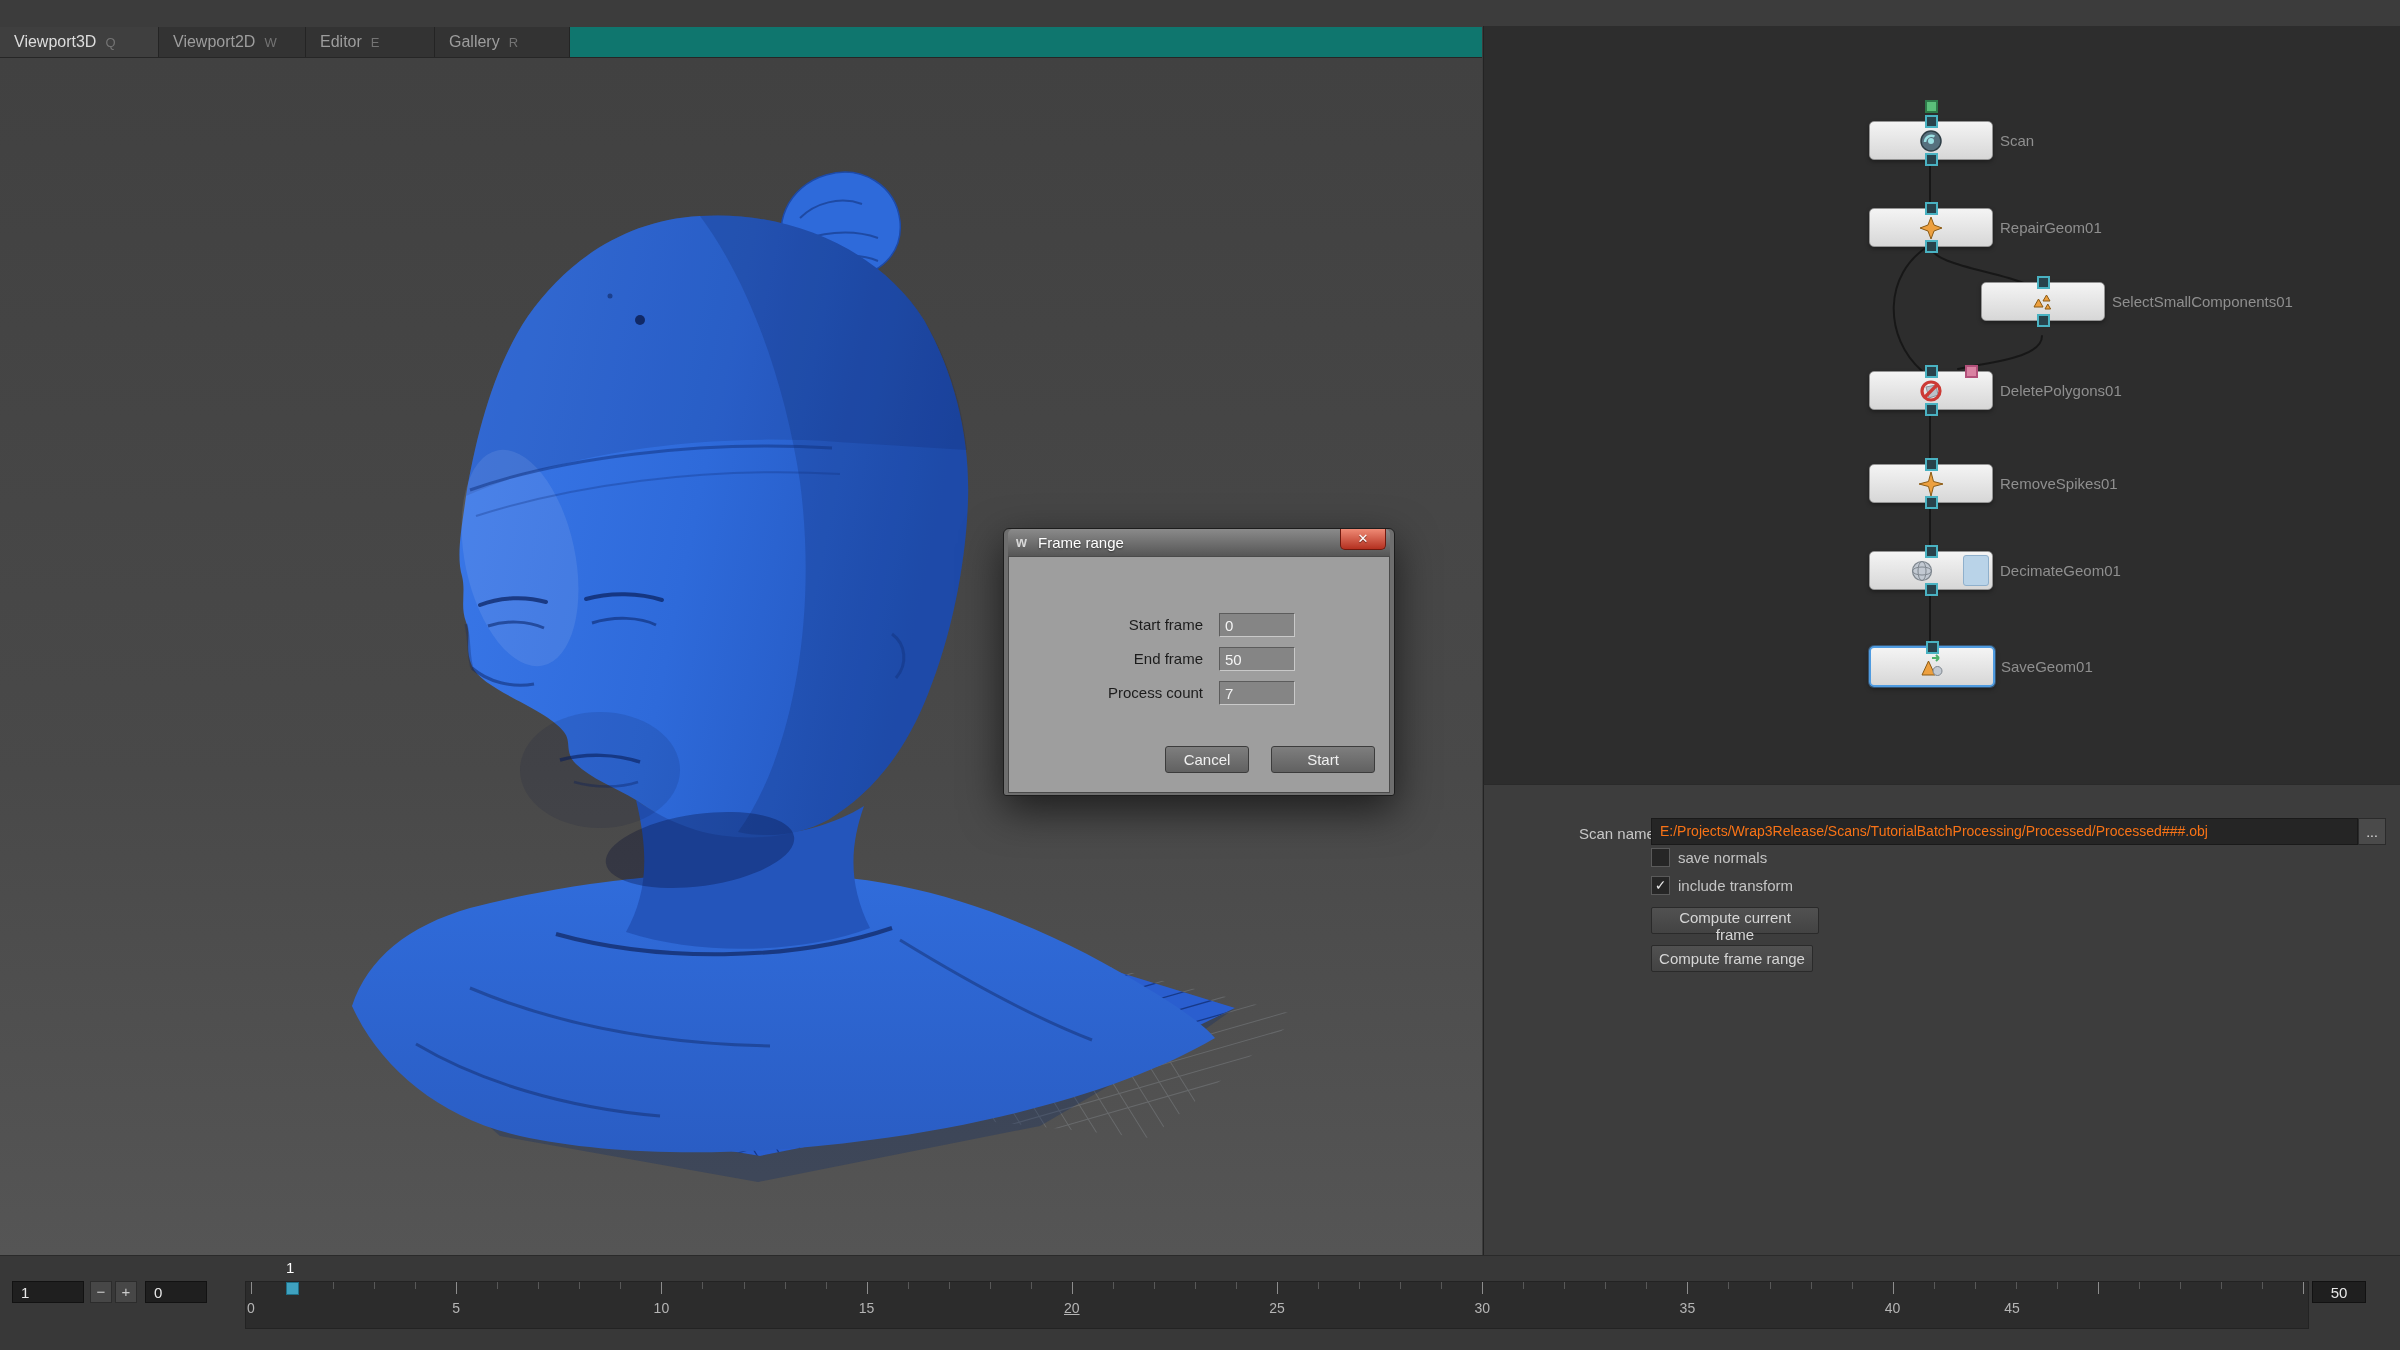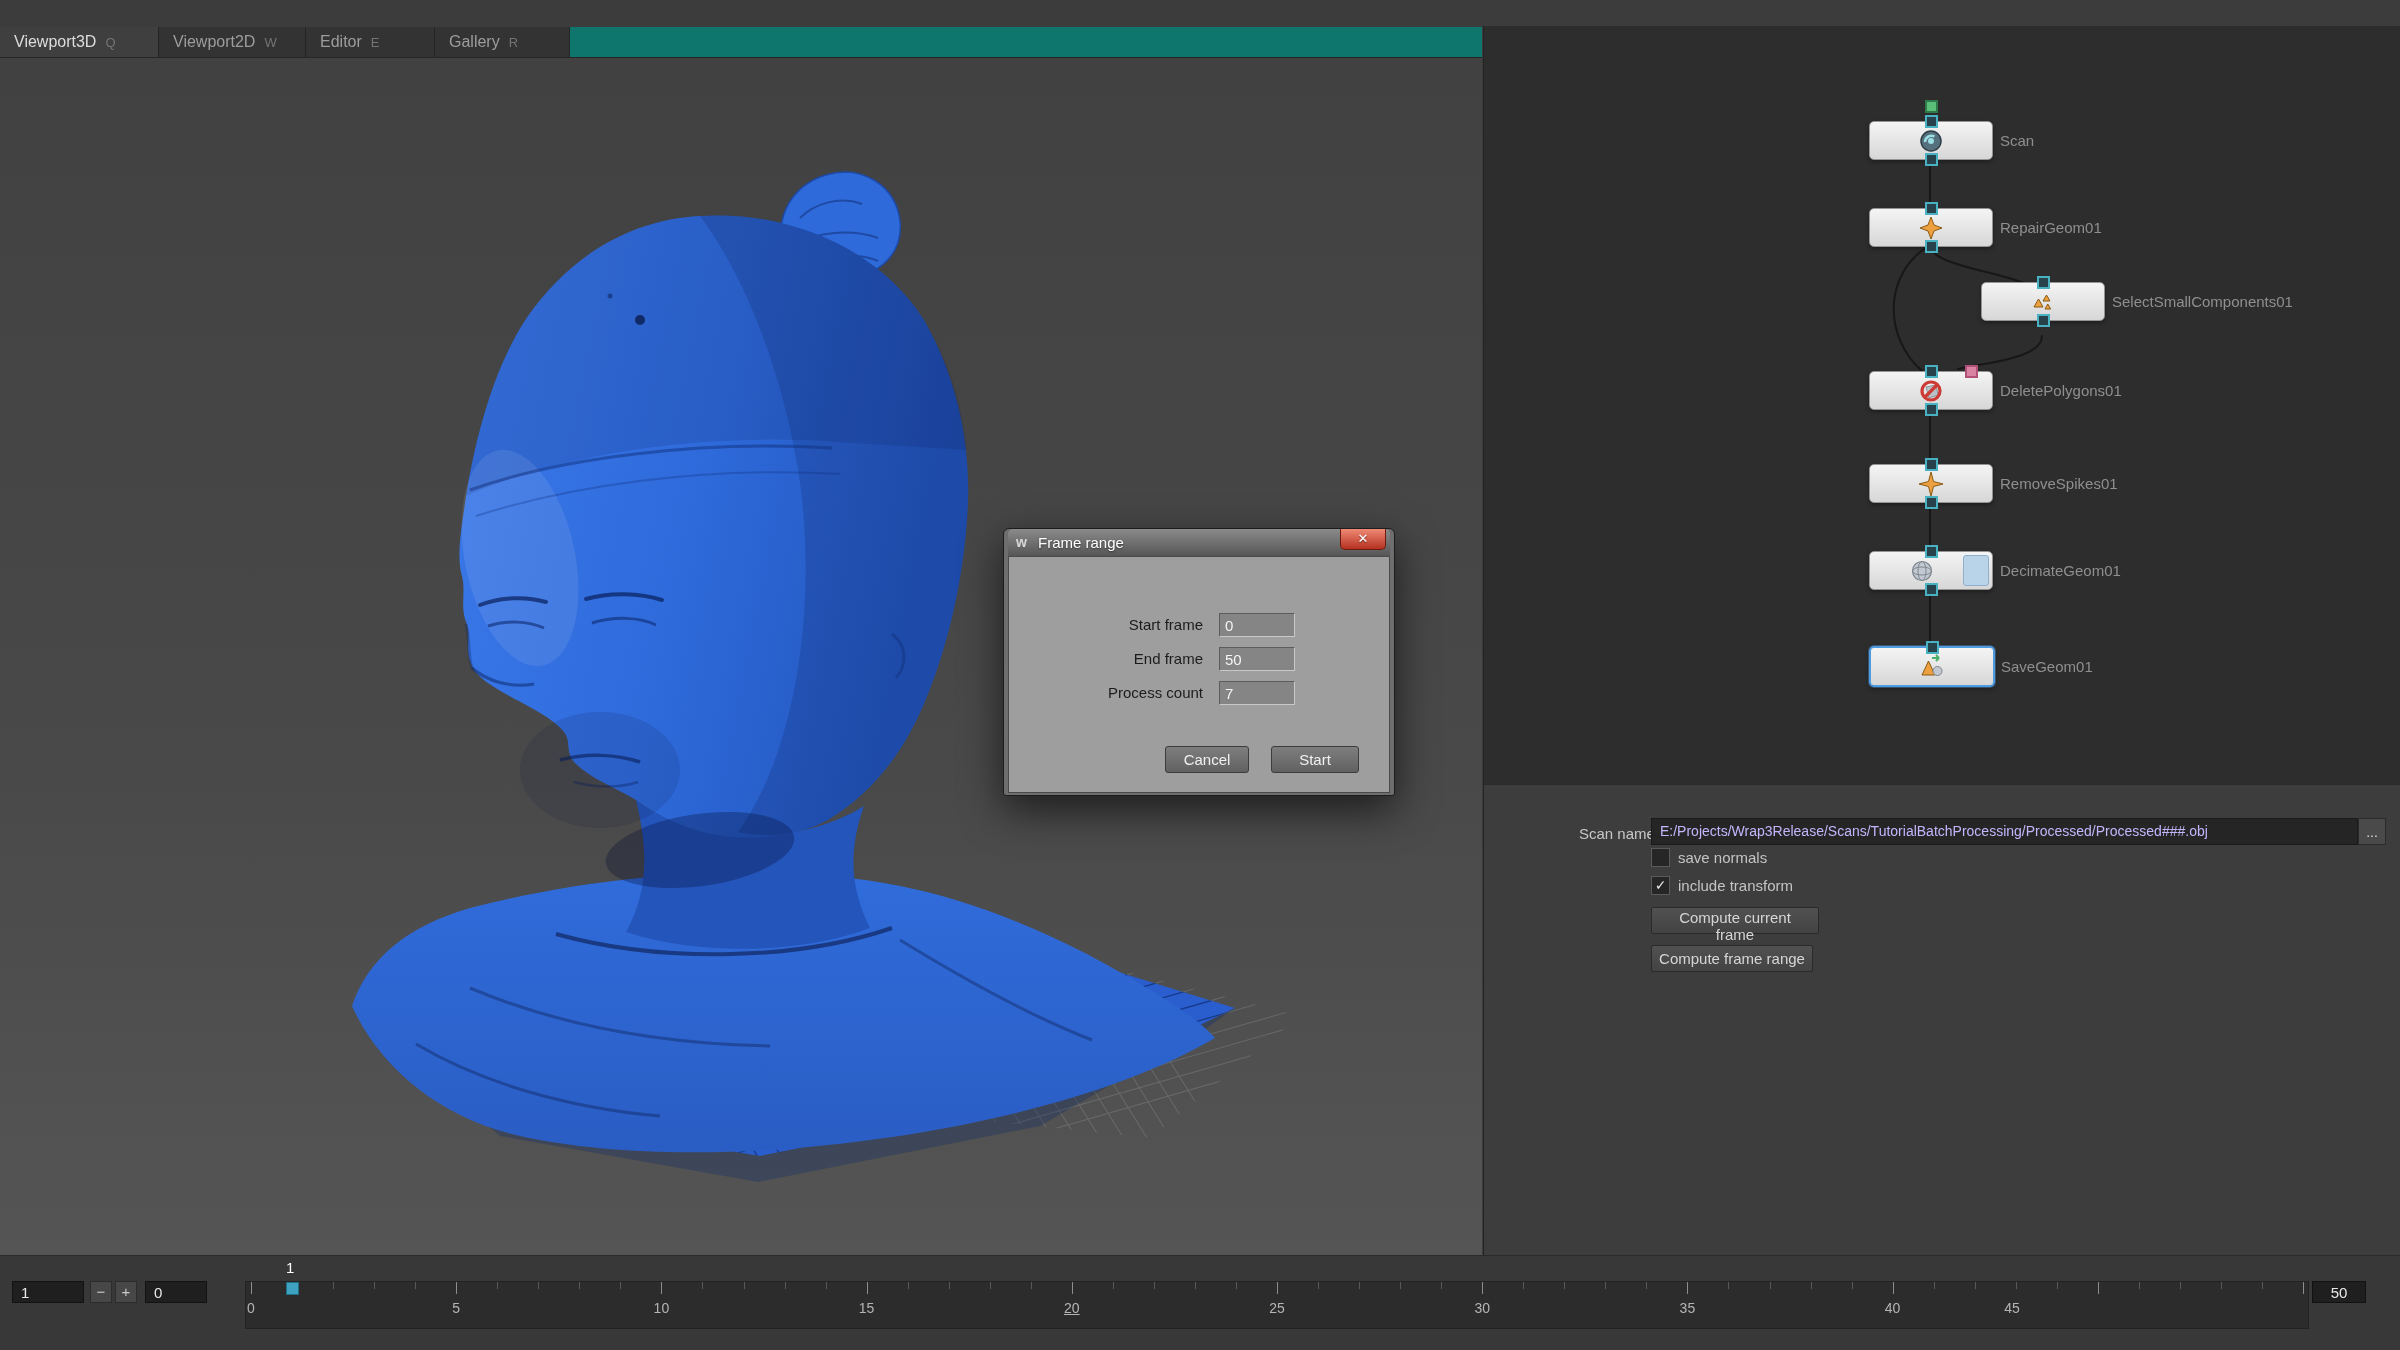--- a/index.html
+++ b/index.html
@@ -27,21 +27,21 @@
   .port{position:absolute;width:9px;height:9px;background:#28424b;border:2px solid #49b2c2;left:50%;margin-left:-6px;z-index:3;}
   .port-top{top:-7px;}
   .port-bottom{bottom:-7px;}
   .port-start{top:-22px;background:#5bbf7a;border-color:#2e7a4a;}
   .port-pink{left:auto;right:14px;margin-left:0;background:#d982a2;border-color:#b2507a;}
   .blue-tab{position:absolute;right:3px;top:3px;bottom:3px;width:24px;background:#b9d3e8;border:1px solid #8fb0cc;border-radius:3px;}
   
   .propspanel{position:absolute;left:1483px;top:784px;width:917px;height:471px;background:#3d3d3d;border-left:1px solid #232323;border-top:1px solid #2a2a2a;}
   .filelabel{position:absolute;left:95px;top:40px;font-size:15px;color:#c8c8c8;}
   .filefield{position:absolute;left:167px;top:33px;width:689px;height:25px;background:#252525;border:1px solid #1a1a1a;
-             color:#c4b5fd;font-size:14px;line-height:25px;padding:0 8px;white-space:nowrap;overflow:hidden;text-overflow:ellipsis;}
+             color:#f97316;font-size:14px;line-height:25px;padding:0 8px;white-space:nowrap;overflow:hidden;text-overflow:ellipsis;}
   .browse{position:absolute;left:874px;top:33px;width:28px;height:27px;background:#4a4a4a;border:1px solid #2b2b2b;
           color:#dddddd;font-size:14px;line-height:24px;text-align:center;padding:0;}
   .checkrow{position:absolute;left:167px;height:20px;display:flex;align-items:center;}
   .cbox{width:17px;height:17px;background:#262626;border:1px solid #5a5a5a;display:inline-flex;align-items:center;justify-content:center;
         color:#e8e8e8;font-size:14px;line-height:17px;}
   .clabel{margin-left:8px;font-size:15px;color:#c4c4c4;}
   .pbtn{position:absolute;left:167px;width:168px;height:27px;background:linear-gradient(#515151,#434343);
         border:1px solid #2a2a2a;border-radius:2px;color:#d6d6d6;font-size:15px;font-family:"Liberation Sans",sans-serif;}
   
   .dialog{position:absolute;left:1003px;top:528px;width:392px;height:268px;z-index:50;
@@ -55,21 +55,21 @@
   .dialog-close span{color:#ffffff;font-size:13px;line-height:18px;text-shadow:0 1px 1px rgba(0,0,0,.5);}
   .dialog-body{position:relative;height:237px;background:#9e9e9e;border:1px solid #4a4a4a;box-sizing:border-box;}
   .drow{position:absolute;left:0;height:24px;}
   .dlabel{position:absolute;right:198px;width:180px;text-align:right;font-size:15px;color:#1c1c1c;line-height:24px;}
   .dinput{position:absolute;left:210px;top:0;width:76px;height:24px;background:#858585;border:1px solid #5c5c5c;
           border-bottom-color:#c9c9c9;border-right-color:#c9c9c9;color:#f4f4f4;font-size:15px;padding:0 5px;
           box-sizing:border-box;font-family:"Liberation Sans",sans-serif;}
   .dbtn{position:absolute;height:27px;background:linear-gradient(#7e7e7e,#616161);border:1px solid #3c3c3c;border-radius:3px;
         color:#f0f0f0;font-size:15px;font-family:"Liberation Sans",sans-serif;}
   .dbtn.cancel{left:156px;top:189px;width:84px;}
-  .dbtn.start{left:262px;top:189px;width:88px;}
+  .dbtn.start{left:262px;top:189px;width:104px;}
   .drow{width:392px;}
   
   .timeline{position:absolute;left:0;top:1255px;width:2400px;height:95px;background:#383838;border-top:1px solid #2a2a2a;}
   .tl-box{position:absolute;top:25px;height:22px;background:#1f1f1f;border:1px solid #121212;color:#e8e8e8;
           font-size:15px;line-height:22px;padding:0 8px;box-sizing:border-box;}
   .frame-box{left:12px;width:72px;}
   .zero-box{left:145px;width:62px;}
   .end-box{left:2312px;width:54px;text-align:center;}
   .tl-btn{position:absolute;top:25px;width:22px;height:22px;background:#474747;border:1px solid #2c2c2c;color:#cccccc;
           font-size:15px;line-height:18px;text-align:center;padding:0;font-family:"Liberation Sans",sans-serif;}

